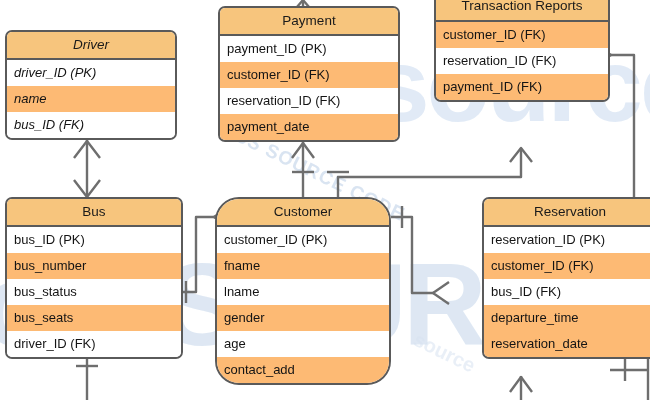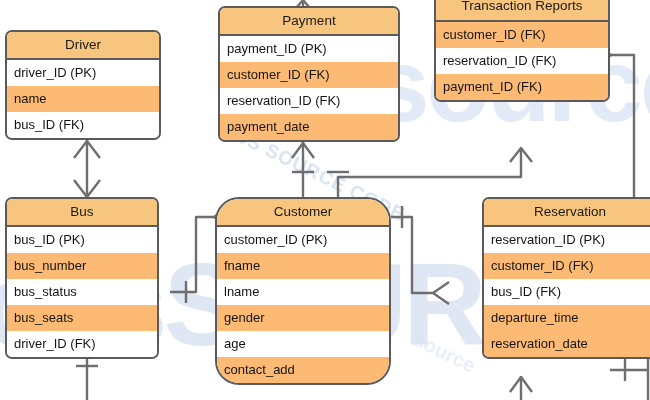--- a/index.html
+++ b/index.html
@@ -86,24 +86,24 @@
     height:26px;
     padding-left:7px;
     color:#141414;
     white-space:nowrap;
     overflow:hidden;
     background:#ffffff;
   }
   .entity .attr.alt{background:#fdba74;}
 
   
-  #ent-driver{left:5px;top:30px;width:156px;}
+  #ent-driver{left:5px;top:30px;width:172px;font-style:italic;}
   #ent-payment{left:218px;top:6px;width:182px;}
   #ent-transaction{left:434px;top:-8px;width:176px;}
-  #ent-bus{left:5px;top:197px;width:154px;}
+  #ent-bus{left:5px;top:197px;width:178px;}
   #ent-customer{left:215px;top:197px;width:176px;border-radius:24px;}
   #ent-reservation{left:434px;top:197px;width:176px;margin-left:48px;}
   #ent-transaction .title{line-height:24px;height:26px;}
 </style>
 </head>
 <body>
 
 <div id="canvas">
 
   <div class="watermark wm-big">cssSOURCE</div>

